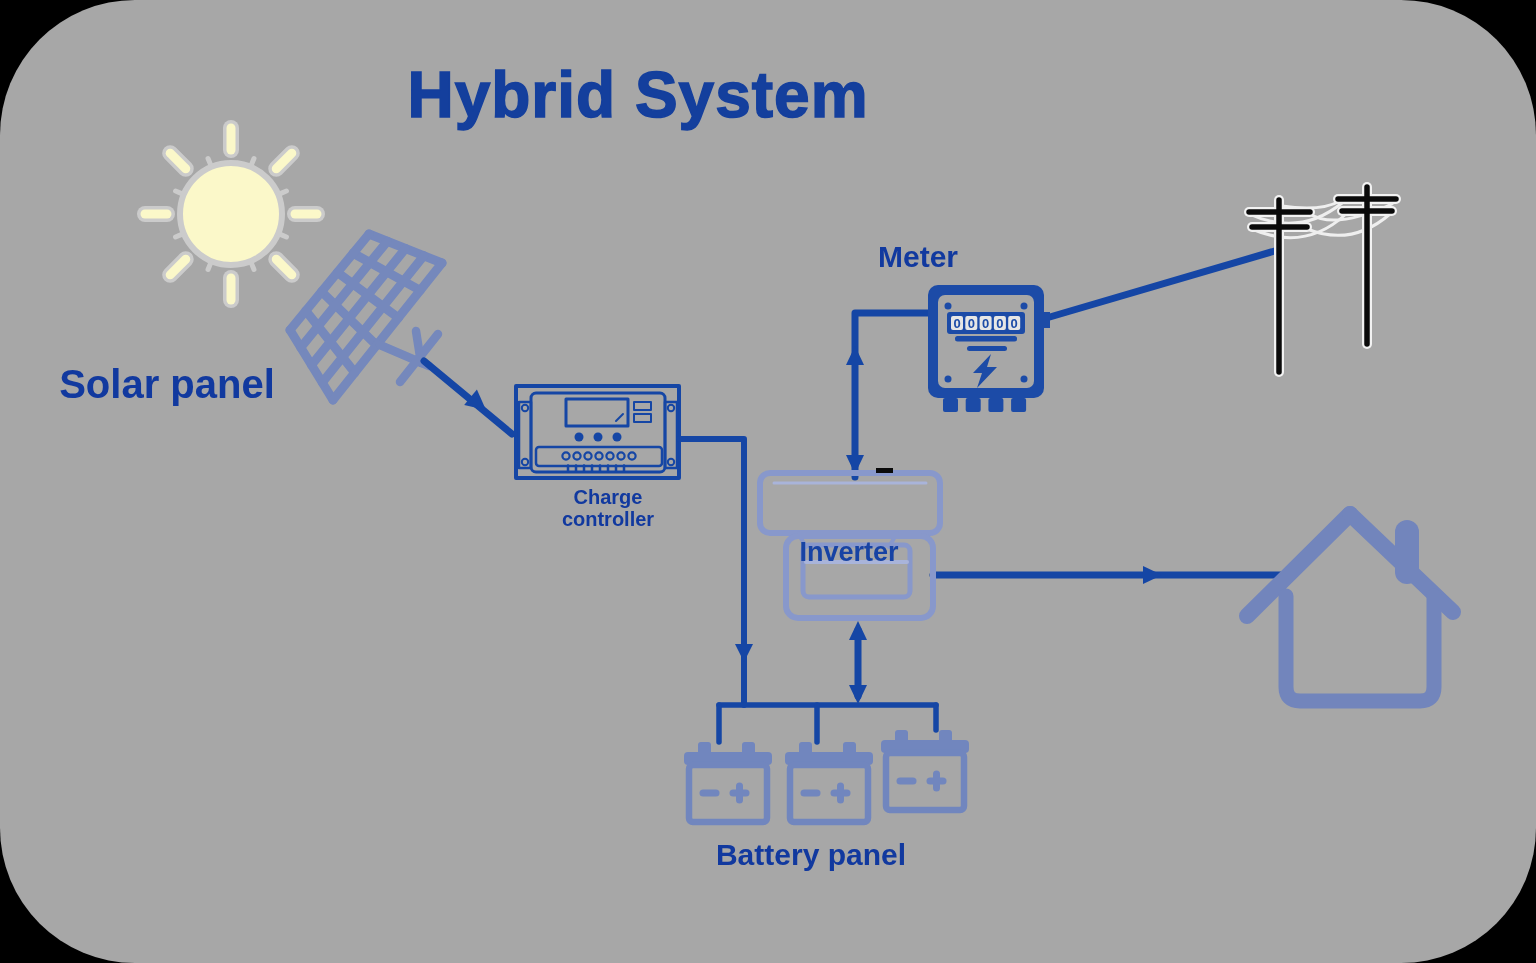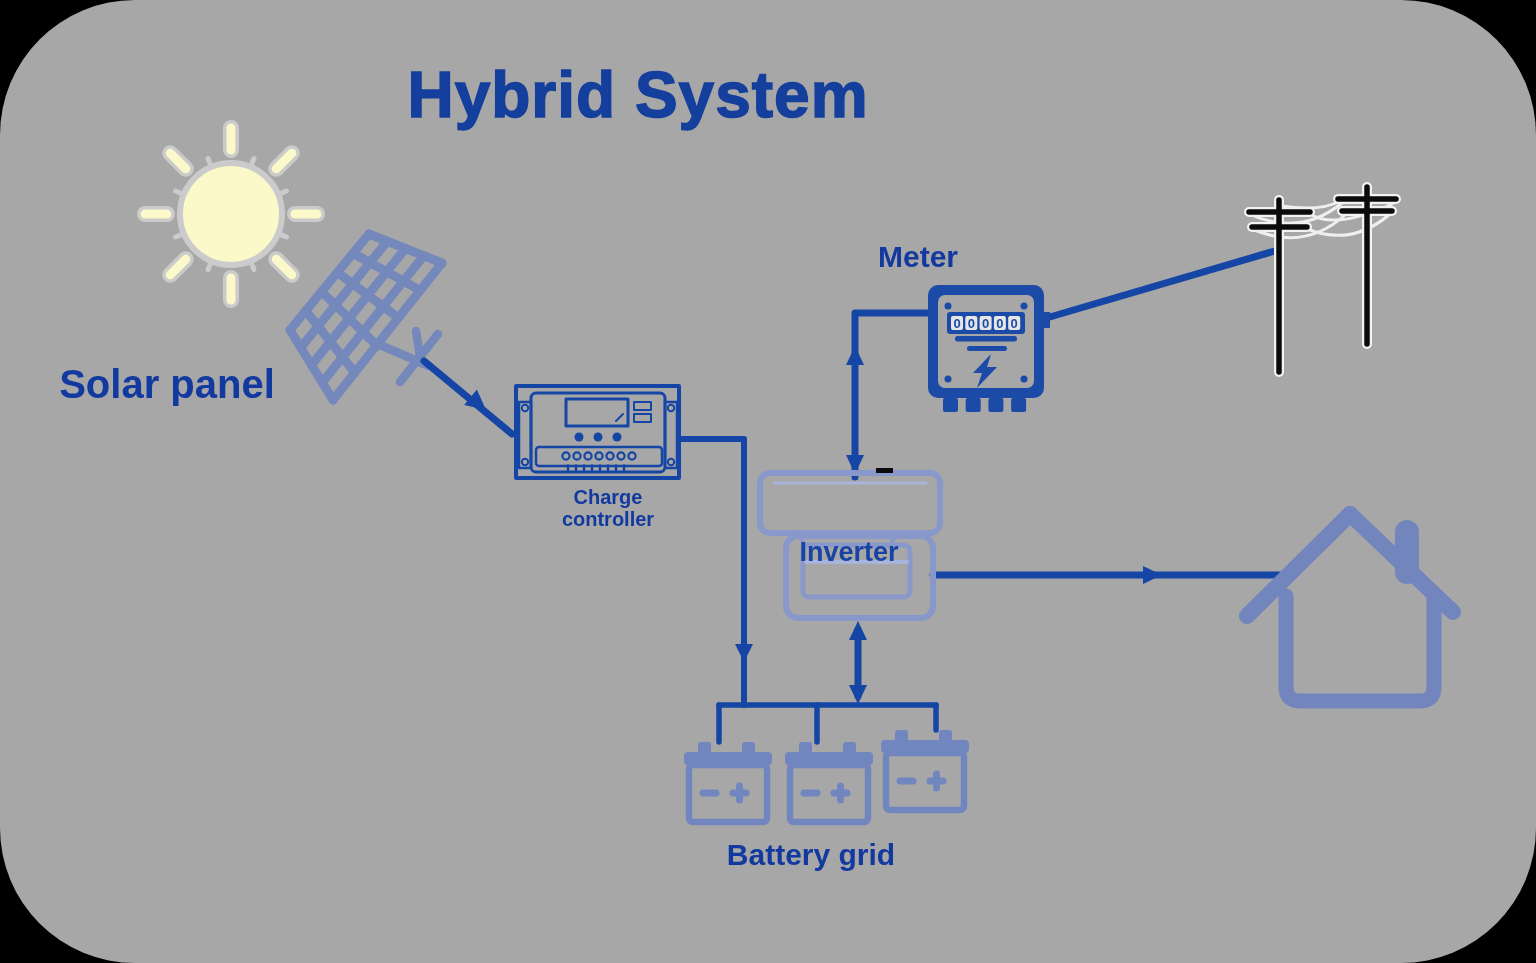--- a/index.html
+++ b/index.html
@@ -296,14 +296,14 @@
   </svg>
 
   <div id="title" class="lbl">Hybrid System</div>
   <div id="lbl-solar" class="lbl">Solar panel</div>
   <div id="lbl-cc" class="lbl">
     <span style="display:block">Charge</span>
     <span style="display:block">controller</span>
   </div>
   <div id="lbl-meter" class="lbl">Meter</div>
   <div id="lbl-inverter" class="lbl">Inverter</div>
-  <div id="lbl-batt" class="lbl">Battery grid</div>
+  <div id="lbl-batt" class="lbl">Battery panel</div>
 </div>
 
 </body></html>

